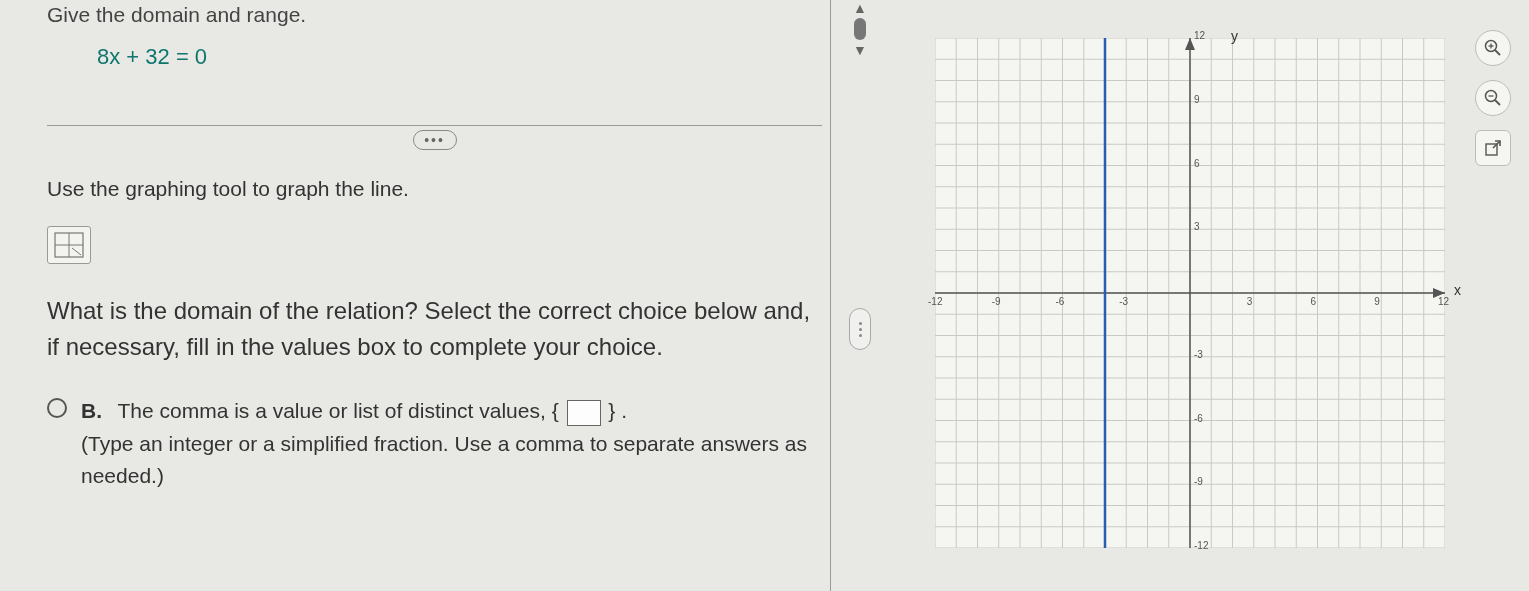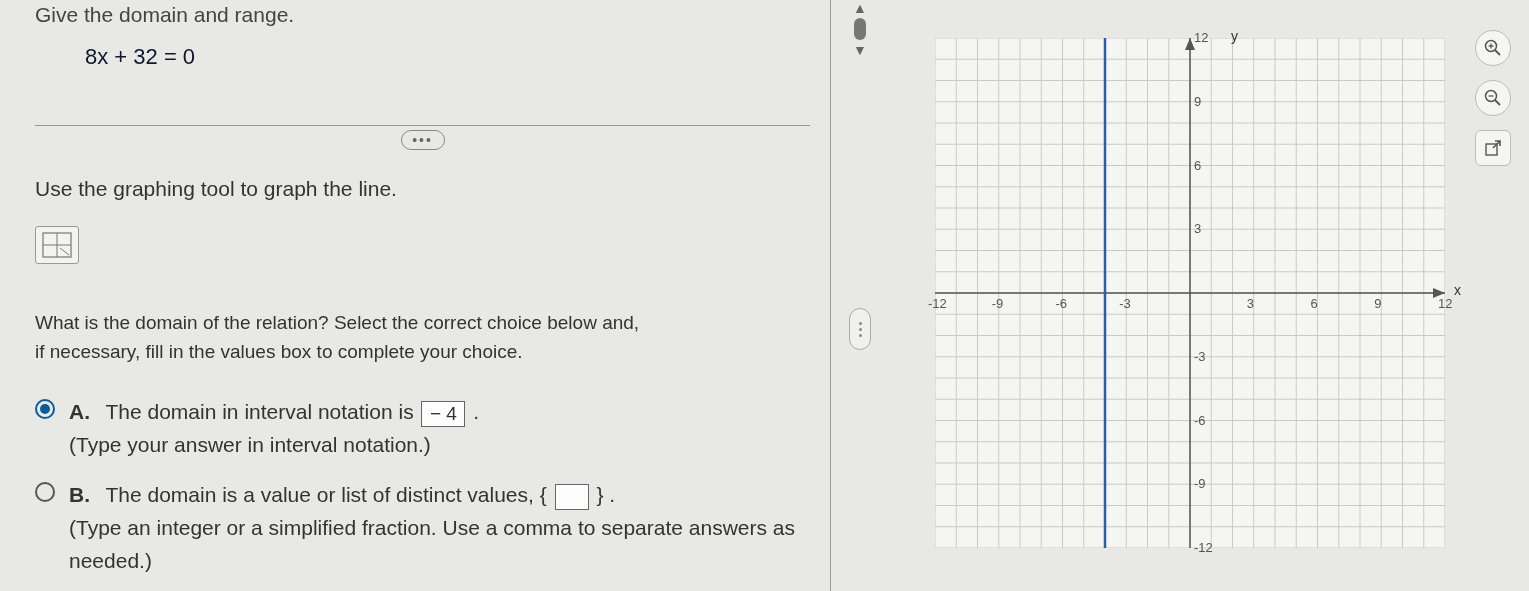--- a/index.html
+++ b/index.html
@@ -8,34 +8,34 @@
       background: #e8e8e5;
       width: 1529px;
       height: 591px;
       overflow: hidden;
       position: relative;
       font-size: 21px;
       color: #333;
     }
     .left-pane {
       position: absolute;
-      left: 0; top: 0;
+      left: 12px; top: 0;
       width: 830px; height: 591px;
       padding: 0 20px 0 35px;
     }
     .problem-top {
       color: #444;
       font-size: 21px;
       padding-top: 0;
       line-height: 1.4;
     }
     .equation {
       font-size: 22px;
       margin: 15px 0 16px 50px;
-      color: #0f172a;
+      color: #0f766e;
     }
     .hr-wrap {
       position: relative;
       margin-top: 55px;
       height: 30px;
     }
     .hr-line {
       border: none;
       border-top: 1px solid #999;
       margin-top: 15px;
@@ -57,21 +57,21 @@
     .graph-tool-btn {
       margin-top: 25px;
       width: 44px; height: 38px;
       border: 1px solid #999;
       background: #f3f3f0;
       border-radius: 3px;
       display: flex; align-items: center; justify-content: center;
       cursor: pointer;
     }
     .graph-tool-btn svg { display: block; }
-    .instr2 { margin-top: 45px; font-size: 19px; line-height: 1.5; }
+    .instr2 { margin-top: 29px; font-size: 24px; line-height: 1.5; }
     .choices { margin-top: 30px; }
     .choice-row {
       display: flex; align-items: flex-start;
       margin-bottom: 18px;
     }
     .radio {
       width: 20px; height: 20px;
       border: 2px solid #555;
       border-radius: 50%;
       margin-right: 14px; margin-top: 3px;
@@ -140,21 +140,21 @@
     .graph-area svg { position: absolute; left: 0; top: 0; }
     .axis-label-y {
       position: absolute; left: 296px; top: -10px;
       font-size: 14px; color: #333;
     }
     .axis-label-x {
       position: absolute; right: -16px; top: 244px;
       font-size: 14px; color: #333;
     }
     .tick-label {
-      position: absolute; font-size: 13px; color: #555;
+      position: absolute; font-size: 10px; color: #555;
     }
     .tool-col {
       position: absolute; right: 16px; top: 30px;
       width: 38px; display: flex; flex-direction: column; gap: 14px;
     }
     .tool-btn {
       width: 36px; height: 36px;
       border: 1px solid #bbb; border-radius: 50%;
       background: #f5f5f2;
       display: flex; align-items: center; justify-content: center;
@@ -185,36 +185,26 @@
       <line x1="18" y1="16" x2="27" y2="23" stroke="#777"></line>
     </svg>
   </div>
 
   <div class="instr2">
     <span>What is the domain of the relation? Select the correct choice below and,</span><br>
     <span>if necessary, fill in the values box to complete your choice.</span>
   </div>
 
   <div class="choices">
-    <div class="choice-row">
-      <div class="radio selected"></div>
-      <div class="choice-body">
-        <span class="choice-letter">A.</span>
-        <span>The domain in interval notation is </span>
-        <span class="inline-input">− 4</span>
-        <span>.</span><br>
-        <span>(Type your answer in interval notation.)</span>
-      </div>
-    </div>
 
     <div class="choice-row">
       <div class="radio"></div>
       <div class="choice-body">
         <span class="choice-letter">B.</span>
-        <span>The domain is a value or list of distinct values, {</span>
+        <span>The comma is a value or list of distinct values, {</span>
         <span class="inline-input empty"></span>
         <span>} .</span><br>
         <span>(Type an integer or a simplified fraction. Use a comma to separate answers as needed.)</span>
       </div>
     </div>
   </div>
 </div>
 
 <div class="divider-v"></div>
 

